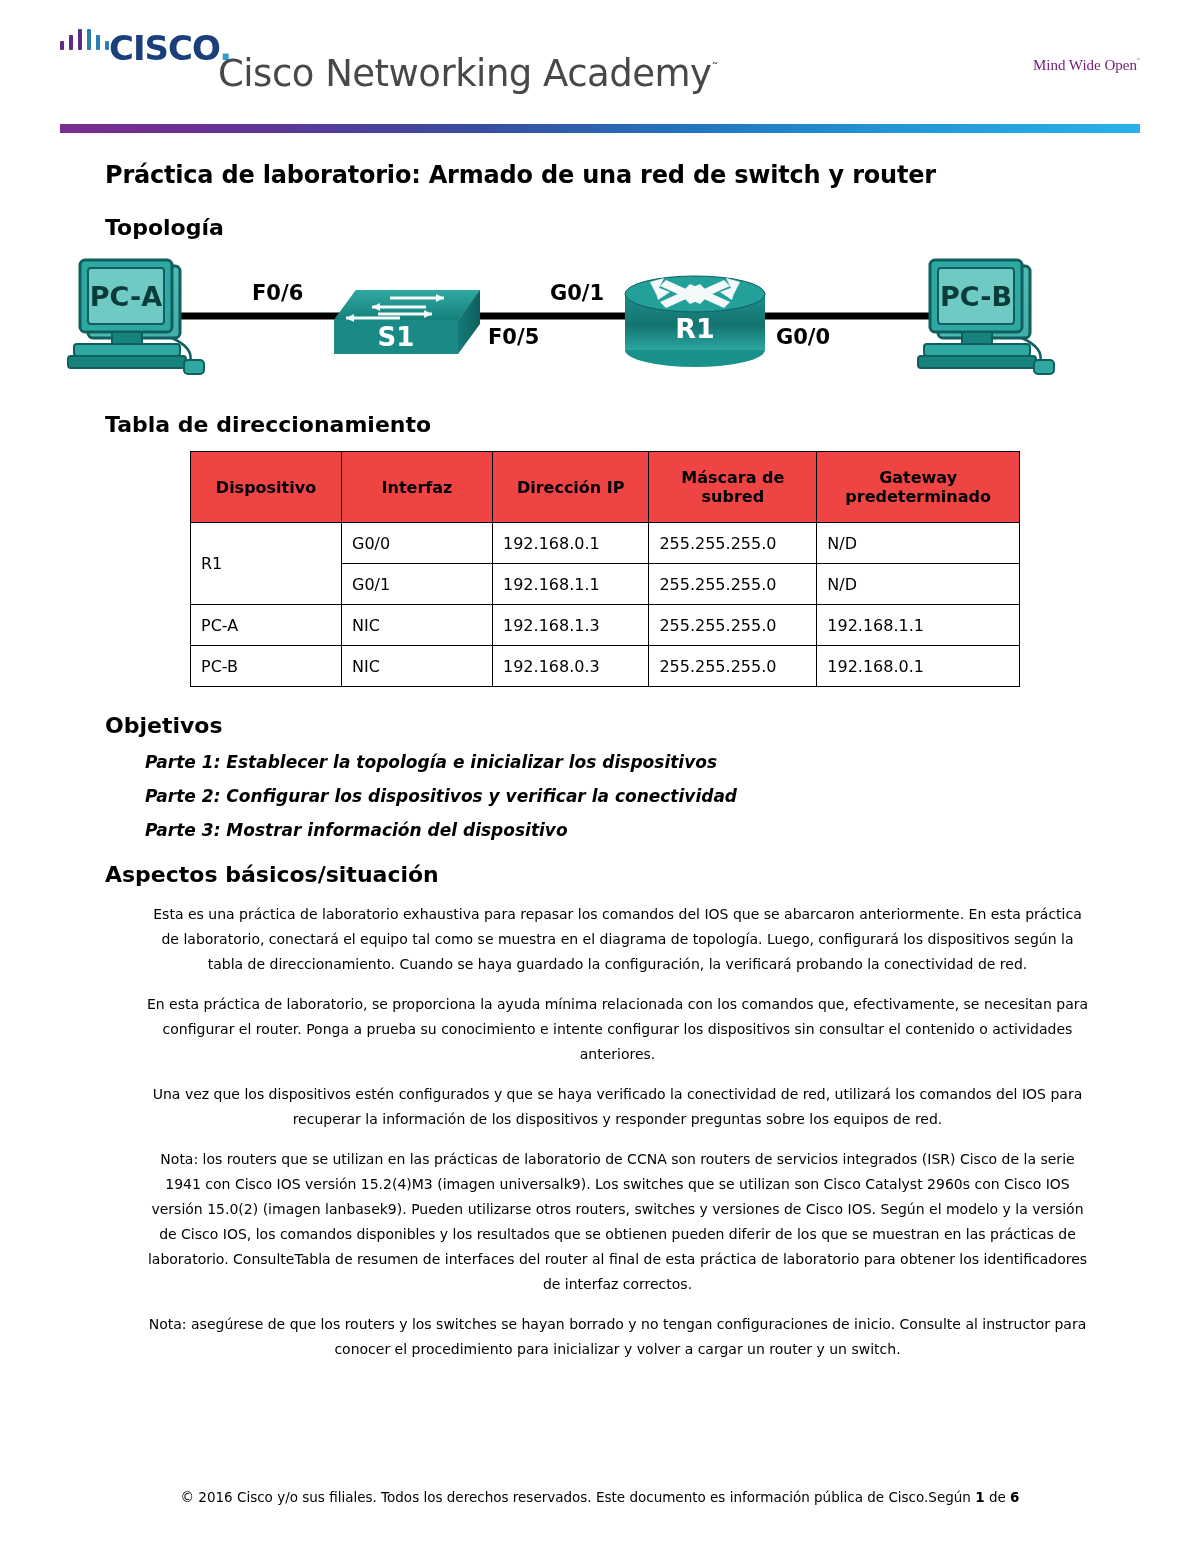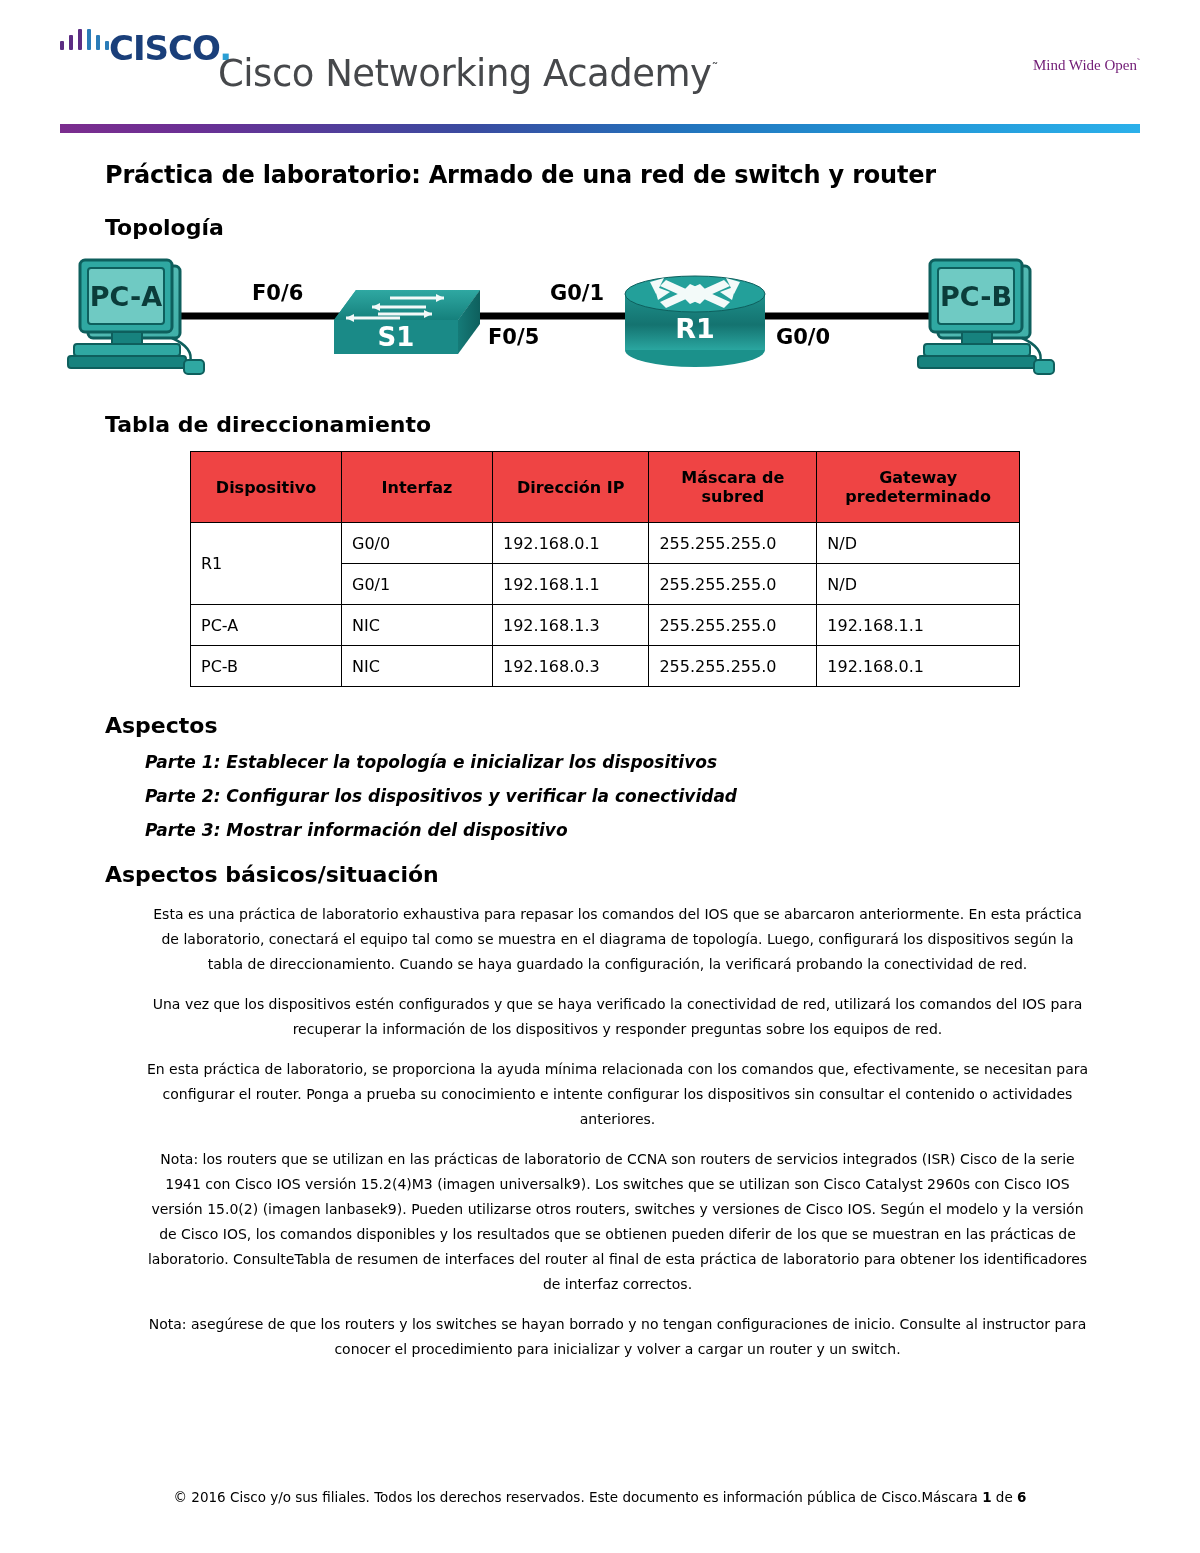--- a/index.html
+++ b/index.html
@@ -347,33 +347,33 @@
       <tr>
         <td>PC-B</td>
         <td>NIC</td>
         <td>192.168.0.3</td>
         <td>255.255.255.0</td>
         <td>192.168.0.1</td>
       </tr>
     </tbody>
   </table>
 
-  <h2 class="section-title">Aspectos</h2>
+  <h2 class="section-title">Objetivos</h2>
   <div class="objective">Parte 1: Establecer la topología e inicializar los dispositivos</div>
   <div class="objective">Parte 2: Configurar los dispositivos y verificar la conectividad</div>
   <div class="objective">Parte 3: Mostrar información del dispositivo</div>
 
   <h2 class="section-title tight">Aspectos básicos/situación</h2>
 
   <p class="body">Esta es una práctica de laboratorio exhaustiva para repasar los comandos del IOS que se abarcaron anteriormente. En esta práctica de laboratorio, conectará el equipo tal como se muestra en el diagrama de topología. Luego, configurará los dispositivos según la tabla de direccionamiento. Cuando se haya guardado la configuración, la verificará probando la conectividad de red.</p>
+  <p class="body">En esta práctica de laboratorio, se proporciona la ayuda mínima relacionada con los comandos que, efectivamente, se necesitan para configurar el router. Ponga a prueba su conocimiento e intente configurar los dispositivos sin consultar el contenido o actividades anteriores.</p>
   <p class="body">Una vez que los dispositivos estén configurados y que se haya verificado la conectividad de red, utilizará los comandos del IOS para recuperar la información de los dispositivos y responder preguntas sobre los equipos de red.</p>
-  <p class="body">En esta práctica de laboratorio, se proporciona la ayuda mínima relacionada con los comandos que, efectivamente, se necesitan para configurar el router. Ponga a prueba su conocimiento e intente configurar los dispositivos sin consultar el contenido o actividades anteriores.</p>
 
   <p class="body"><b>Nota:</b><span> los routers que se utilizan en las prácticas de laboratorio de CCNA son routers de servicios integrados (ISR) Cisco de la serie 1941 con Cisco IOS versión 15.2(4)M3 (imagen universalk9). Los switches que se utilizan son Cisco Catalyst 2960s con Cisco IOS versión 15.0(2) (imagen lanbasek9). Pueden utilizarse otros routers, switches y versiones de Cisco IOS. Según el modelo y la versión de Cisco IOS, los comandos disponibles y los resultados que se obtienen pueden diferir de los que se muestran en las prácticas de laboratorio. ConsulteTabla de resumen de interfaces del router al final de esta práctica de laboratorio para obtener los identificadores de interfaz correctos.</span></p>
 
   <p class="body"><b>Nota:</b><span> asegúrese de que los routers y los switches se hayan borrado y no tengan configuraciones de inicio. Consulte al instructor para conocer el procedimiento para inicializar y volver a cargar un router y un switch.</span></p>
 
   <div class="footer">
     <div>© 2016 Cisco y/o sus filiales. Todos los derechos reservados. Este documento es información pública de Cisco.</div>
-    <div class="pagenum"><span>Máscara </span><b>1</b><span> de </span><b>6</b></div>
+    <div class="pagenum"><span>Según </span><b>1</b><span> de </span><b>6</b></div>
   </div>
 
 </div>
 
 </body></html>

